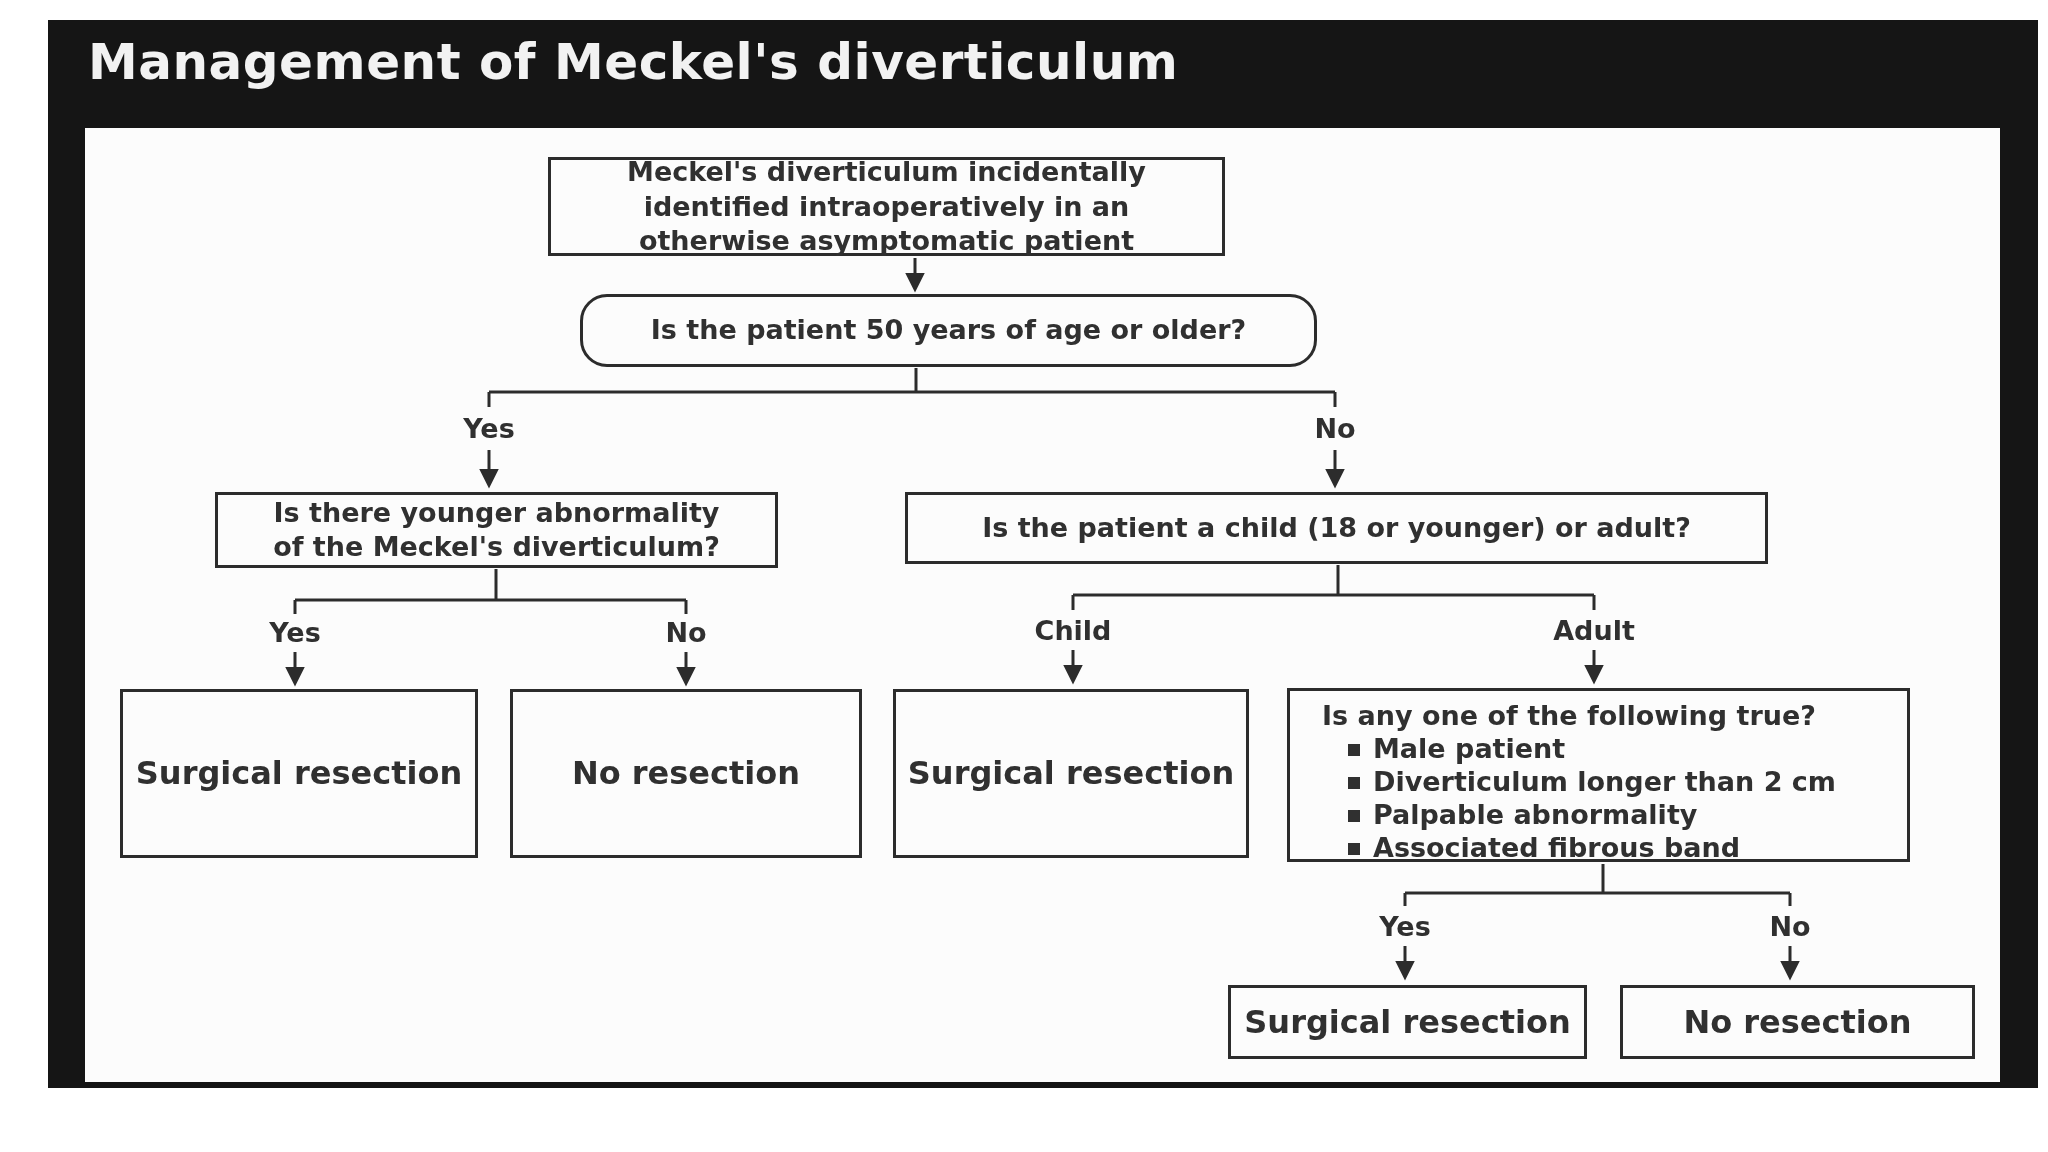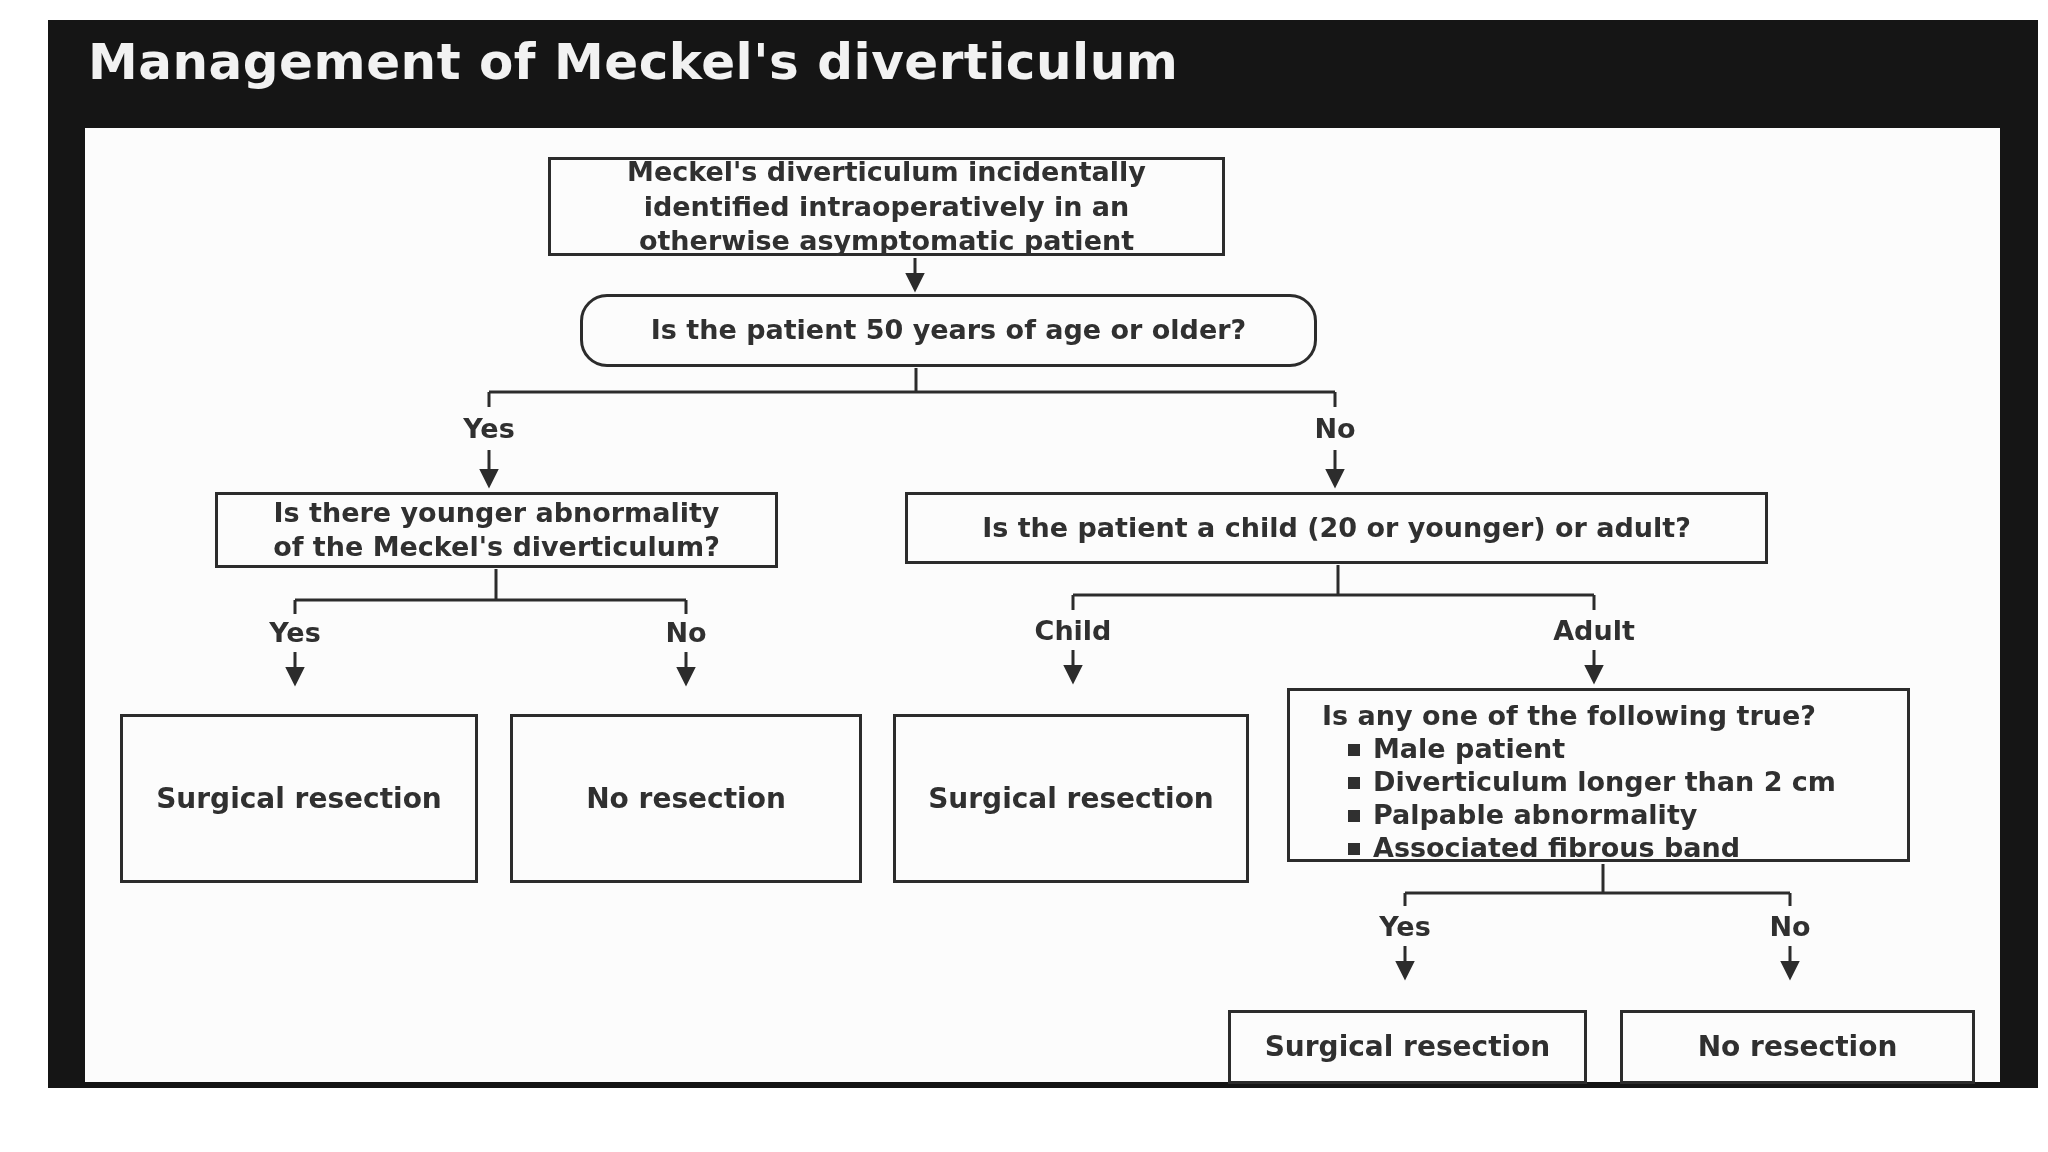--- a/index.html
+++ b/index.html
@@ -46,21 +46,21 @@
     color: var(--text, #303030);
     font-weight: 700;
     display: flex;
     align-items: center;
     justify-content: center;
     text-align: center;
     white-space: pre-line;
     line-height: 1.26;
   }
   .fs-q { font-size: 27px; }
-  .fs-r { font-size: 28px; margin-top: 25px; }
+  .fs-r { font-size: 32px; }
   .node.criteria {
     display: block;
     text-align: left;
     white-space: normal;
     padding: 8px 10px 0 13px;
     font-size: 27px;
     line-height: 33px;
   }
   .criteria-item { margin-left: 26px; }
   .bullet {
@@ -119,21 +119,21 @@
 
   <div class="node fs-q" style="left:548px; top:157px; width:677px; height:99px;">Meckel's diverticulum incidentally
 identified intraoperatively in an
 otherwise asymptomatic patient</div>
 
   <div class="node fs-q" style="left:580px; top:294px; width:737px; height:73px;border-radius:27px;">Is the patient 50 years of age or older?</div>
 
   <div class="node fs-q" style="left:215px; top:492px; width:563px; height:76px;">Is there younger abnormality
 of the Meckel's diverticulum?</div>
 
-  <div class="node fs-q" style="left:905px; top:492px; width:863px; height:72px;">Is the patient a child (20 or younger) or adult?</div>
+  <div class="node fs-q" style="left:905px; top:492px; width:863px; height:72px;">Is the patient a child (18 or younger) or adult?</div>
 
   <div class="node fs-r" style="left:120px; top:689px; width:358px; height:169px;">Surgical resection</div>
 
   <div class="node fs-r" style="left:510px; top:689px; width:352px; height:169px;">No resection</div>
 
   <div class="node fs-r" style="left:893px; top:689px; width:356px; height:169px;">Surgical resection</div>
 
   <div class="node criteria" style="left:1287px; top:688px; width:623px; height:174px;padding-left:32px;">
     <div class="criteria-header">Is any one of the following true?</div>
     <div class="criteria-item">

